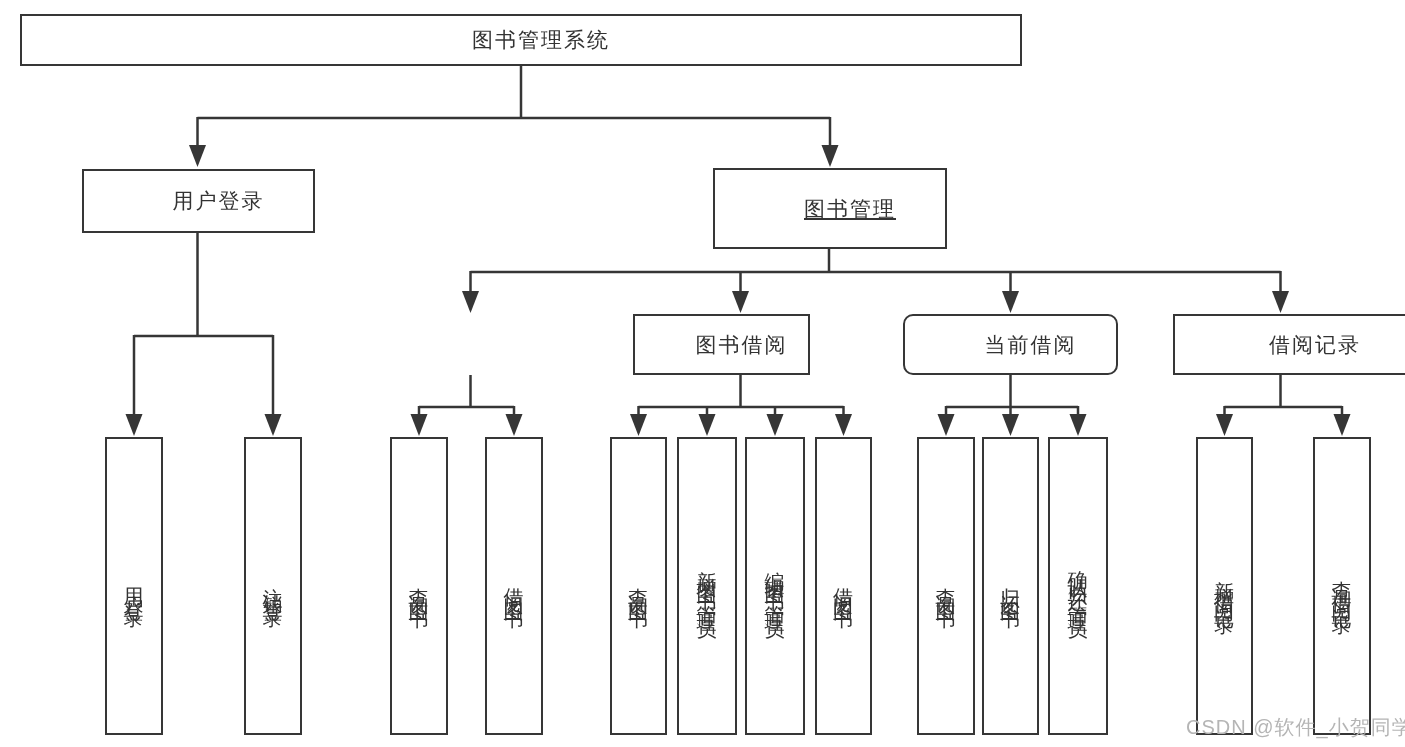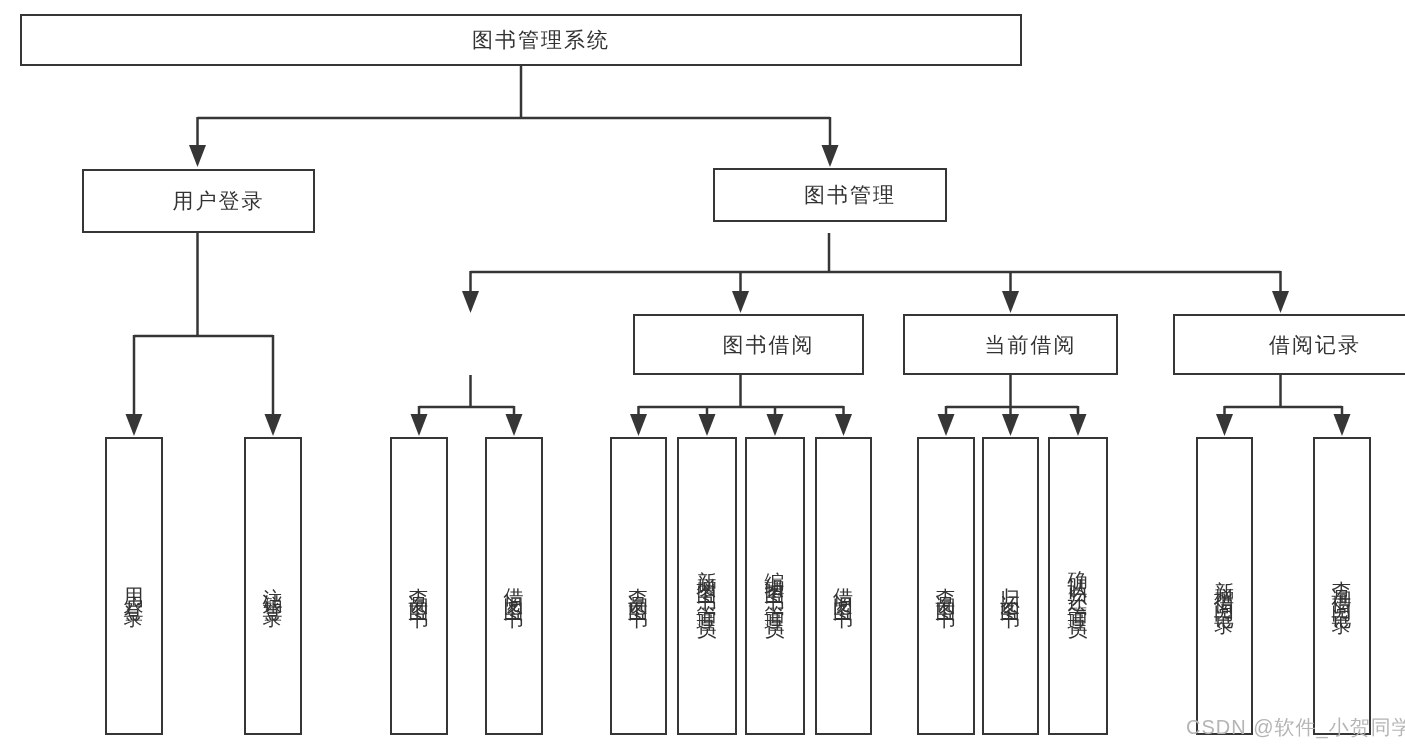--- a/index.html
+++ b/index.html
@@ -126,24 +126,24 @@
       <polygon points="1002,414 1019,414 1010.5,436"></polygon>
       <polygon points="1069.5,414 1086.5,414 1078,436"></polygon>
       <polygon points="1216,414 1233,414 1224.5,436"></polygon>
       <polygon points="1333.5,414 1350.5,414 1342,436"></polygon>
     </g>
   </svg>
 
   <div class="node hbox" style="left:20px; top:14px; width:1002px; height:52px;">图书管理系统</div>
 
   <div class="node hbox" style="left:82px; top:169px; width:233px; height:64px;">用户登录</div>
-  <div class="node hbox" style="left:713px; top:168px; width:234px; height:54px;">图书管理</div>
+  <div class="node hbox" style="left:713px; top:168px; width:234px; height:81px;text-decoration:underline;">图书管理</div>
 
-  <div class="node hbox" style="left:633px; top:314px; width:231px; height:61px;">图书借阅</div>
-  <div class="node hbox" style="left:903px; top:314px; width:215px; height:61px;">当前借阅</div>
+  <div class="node hbox" style="left:633px; top:314px; width:177px; height:61px;">图书借阅</div>
+  <div class="node hbox" style="left:903px; top:314px; width:215px; height:61px;border-radius:10px;">当前借阅</div>
   <div class="node hbox" style="left:1173px; top:314px; width:244px; height:61px;">借阅记录</div>
 
   <div class="node vbox" style="left:105px; top:437px; width:58px; height:298px;">用户登录</div>
   <div class="node vbox" style="left:244px; top:437px; width:58px; height:298px;">注销登录</div>
 
   <div class="node vbox" style="left:390px; top:437px; width:58px; height:298px;">查询图书</div>
   <div class="node vbox" style="left:485px; top:437px; width:58px; height:298px;">借阅图书</div>
 
   <div class="node vbox" style="left:610px; top:437px; width:57px; height:298px;">查询图书</div>
   <div class="node vbox" style="left:677px; top:437px; width:60px; height:298px;">新增图书（管理员）</div>

